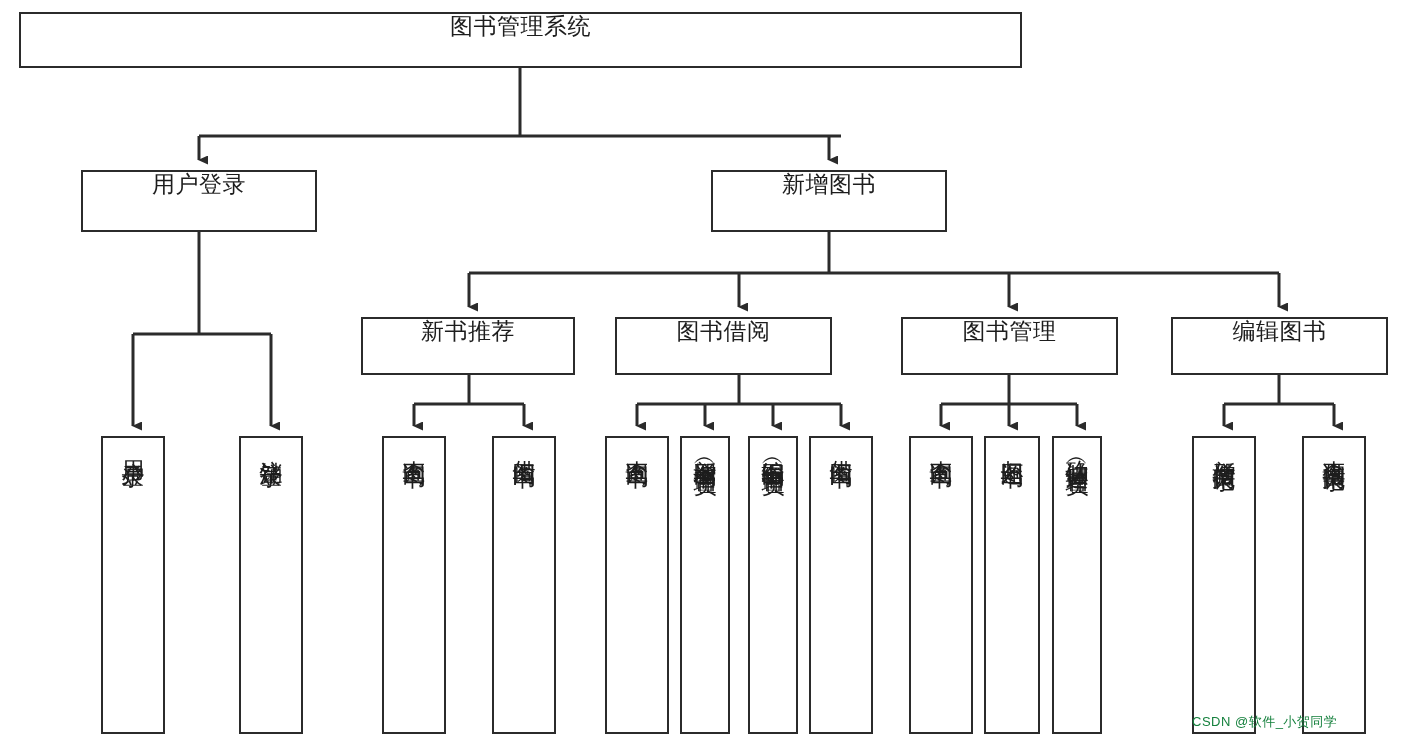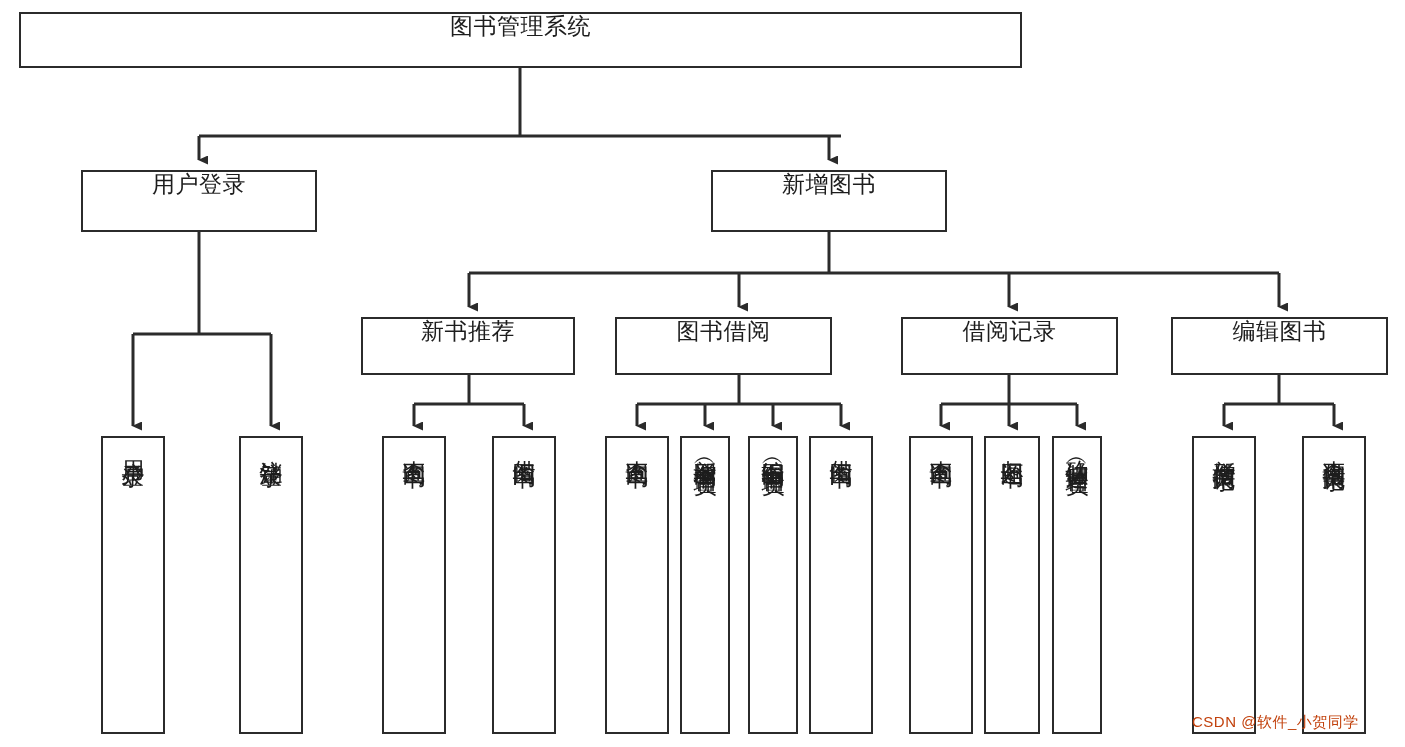--- a/index.html
+++ b/index.html
@@ -57,22 +57,22 @@
   .leaf-box .node-label-v {
     margin-top: 0;
   }
   .leaf-center .node-label-v {
     margin-top: 0;
   }
   .watermark {
     position: absolute;
     left: 1192px;
     top: 713px;
-    font-size: 15px;
-    color: #c2410c;
+    font-size: 13px;
+    color: #15803d;
     white-space: nowrap;
     letter-spacing: 0.5px;
   }
 </style>
 </head>
 <body>
 
 <div id="diagram-root">
 
   <svg class="layer" viewBox="0 0 1405 747">
@@ -136,21 +136,21 @@
     <span class="node-label-h">新增图书</span>
   </div>
 
   <div class="node-box" style="left:361px; top:317px; width:214px; height:58px;">
     <span class="node-label-h">新书推荐</span>
   </div>
   <div class="node-box" style="left:615px; top:317px; width:217px; height:58px;">
     <span class="node-label-h">图书借阅</span>
   </div>
   <div class="node-box" style="left:901px; top:317px; width:217px; height:58px;">
-    <span class="node-label-h">借阅记录</span>
+    <span class="node-label-h">图书管理</span>
   </div>
   <div class="node-box" style="left:1171px; top:317px; width:217px; height:58px;">
     <span class="node-label-h">编辑图书</span>
   </div>
 
   <div class="node-box leaf-box leaf-center" style="left:101px; top:436px; width:64px; height:298px;">
     <span class="node-label-v">用户登录</span>
   </div>
   <div class="node-box leaf-box leaf-center" style="left:239px; top:436px; width:64px; height:298px;">
     <span class="node-label-v">注销登录</span>

